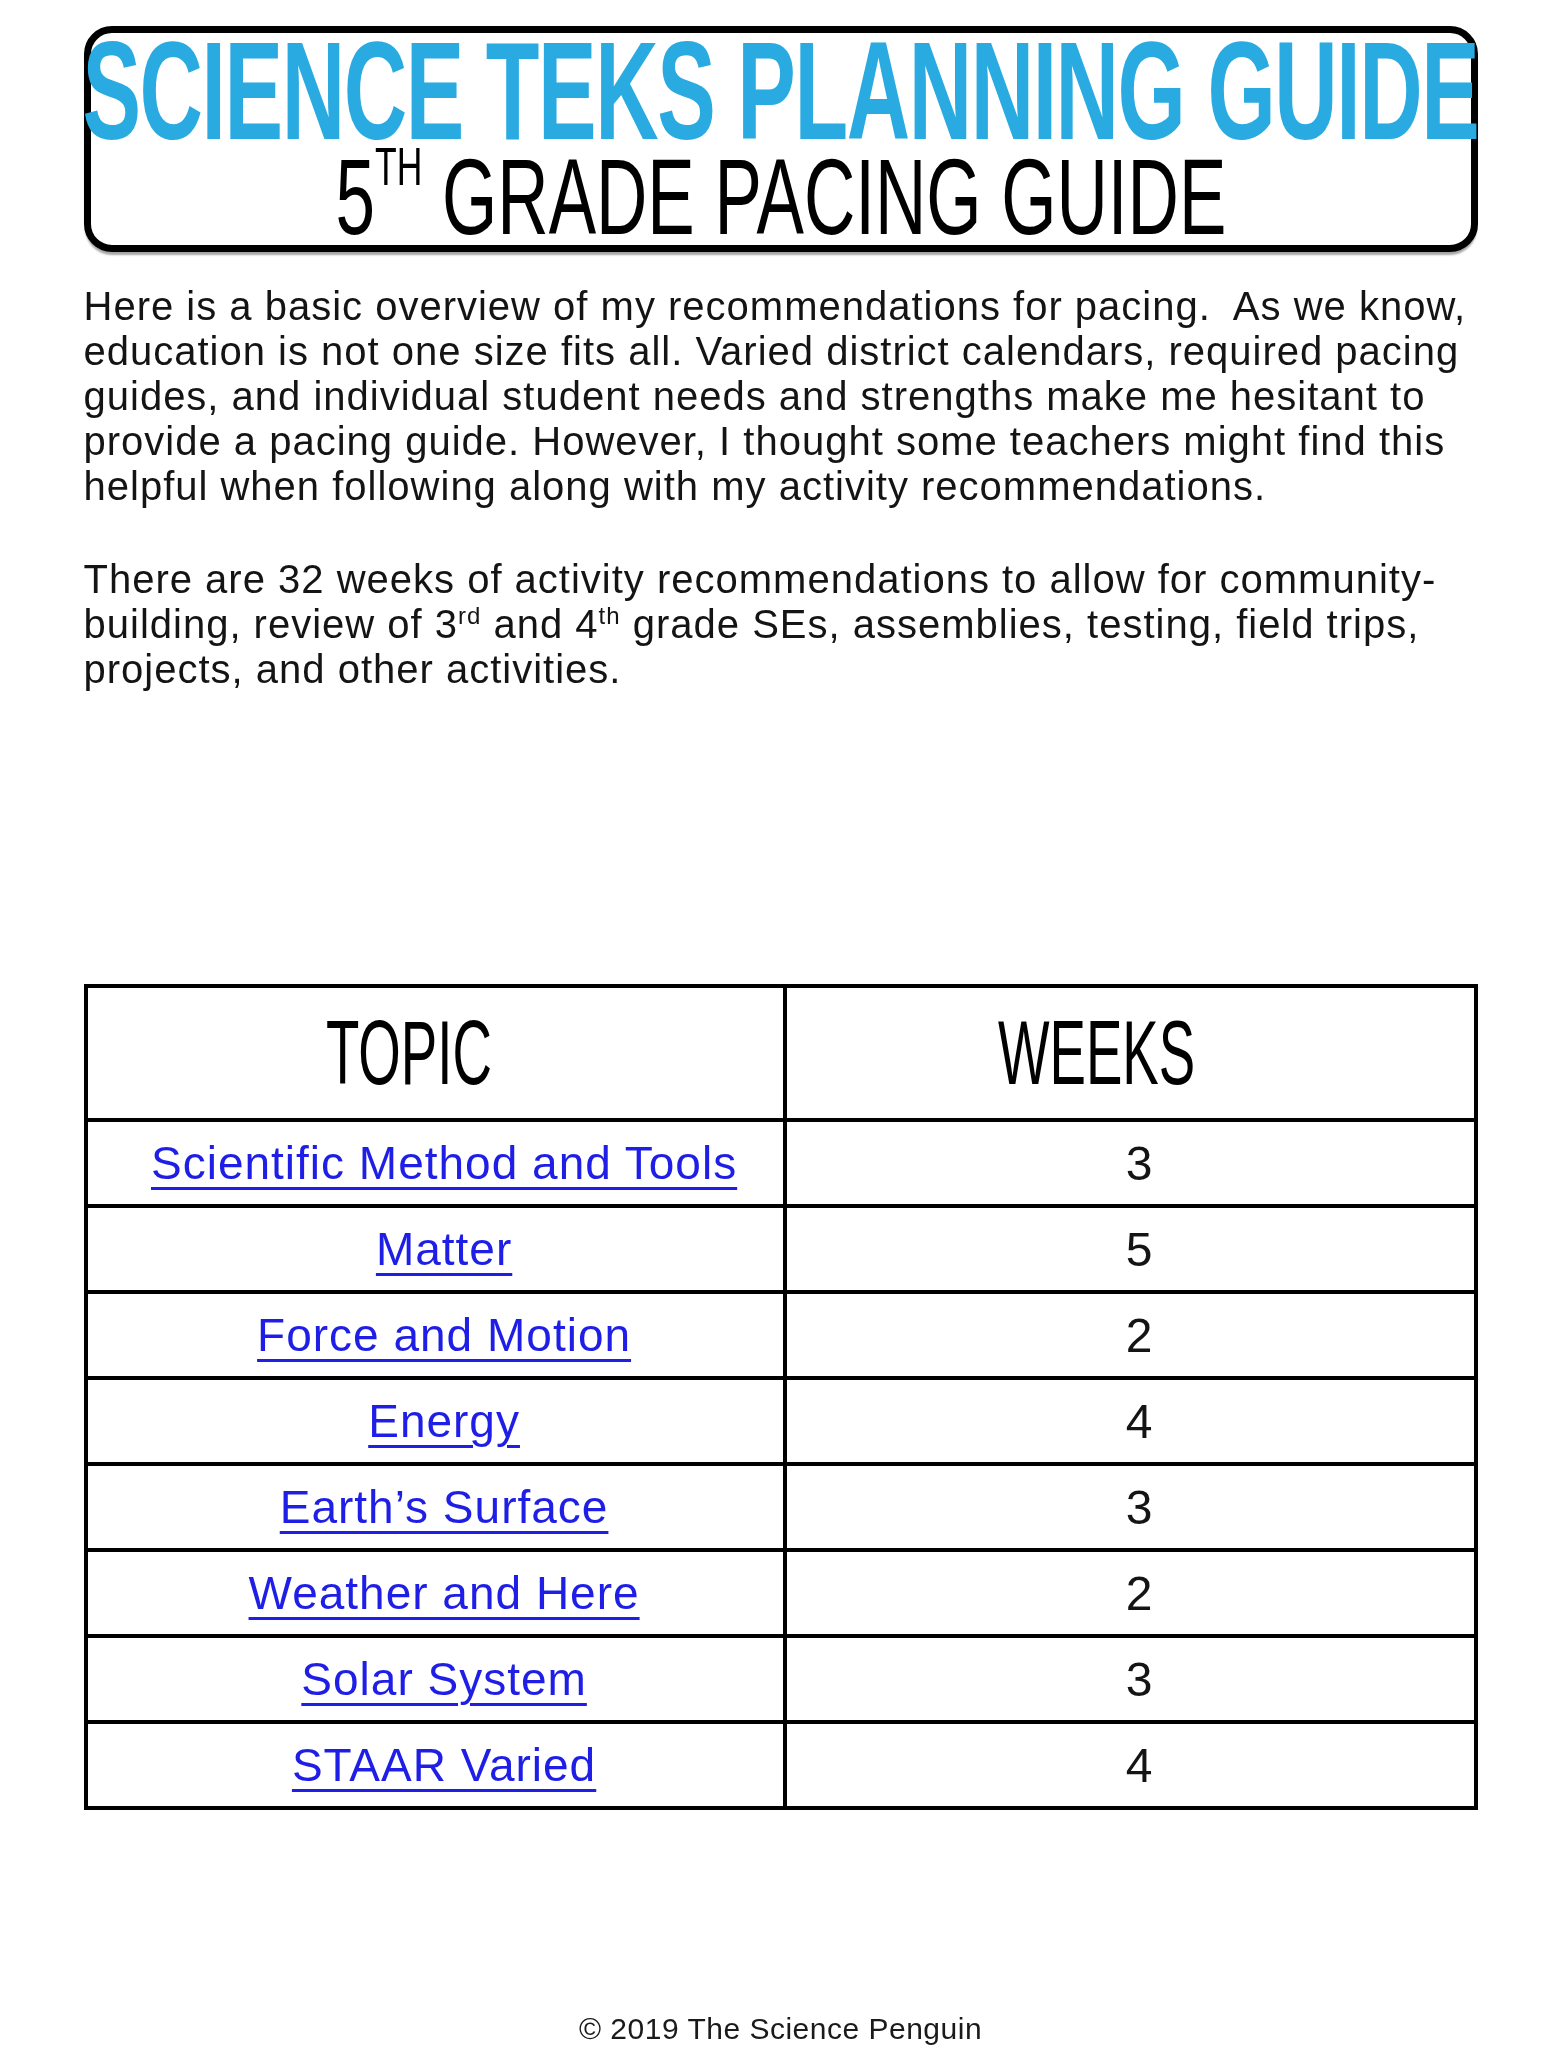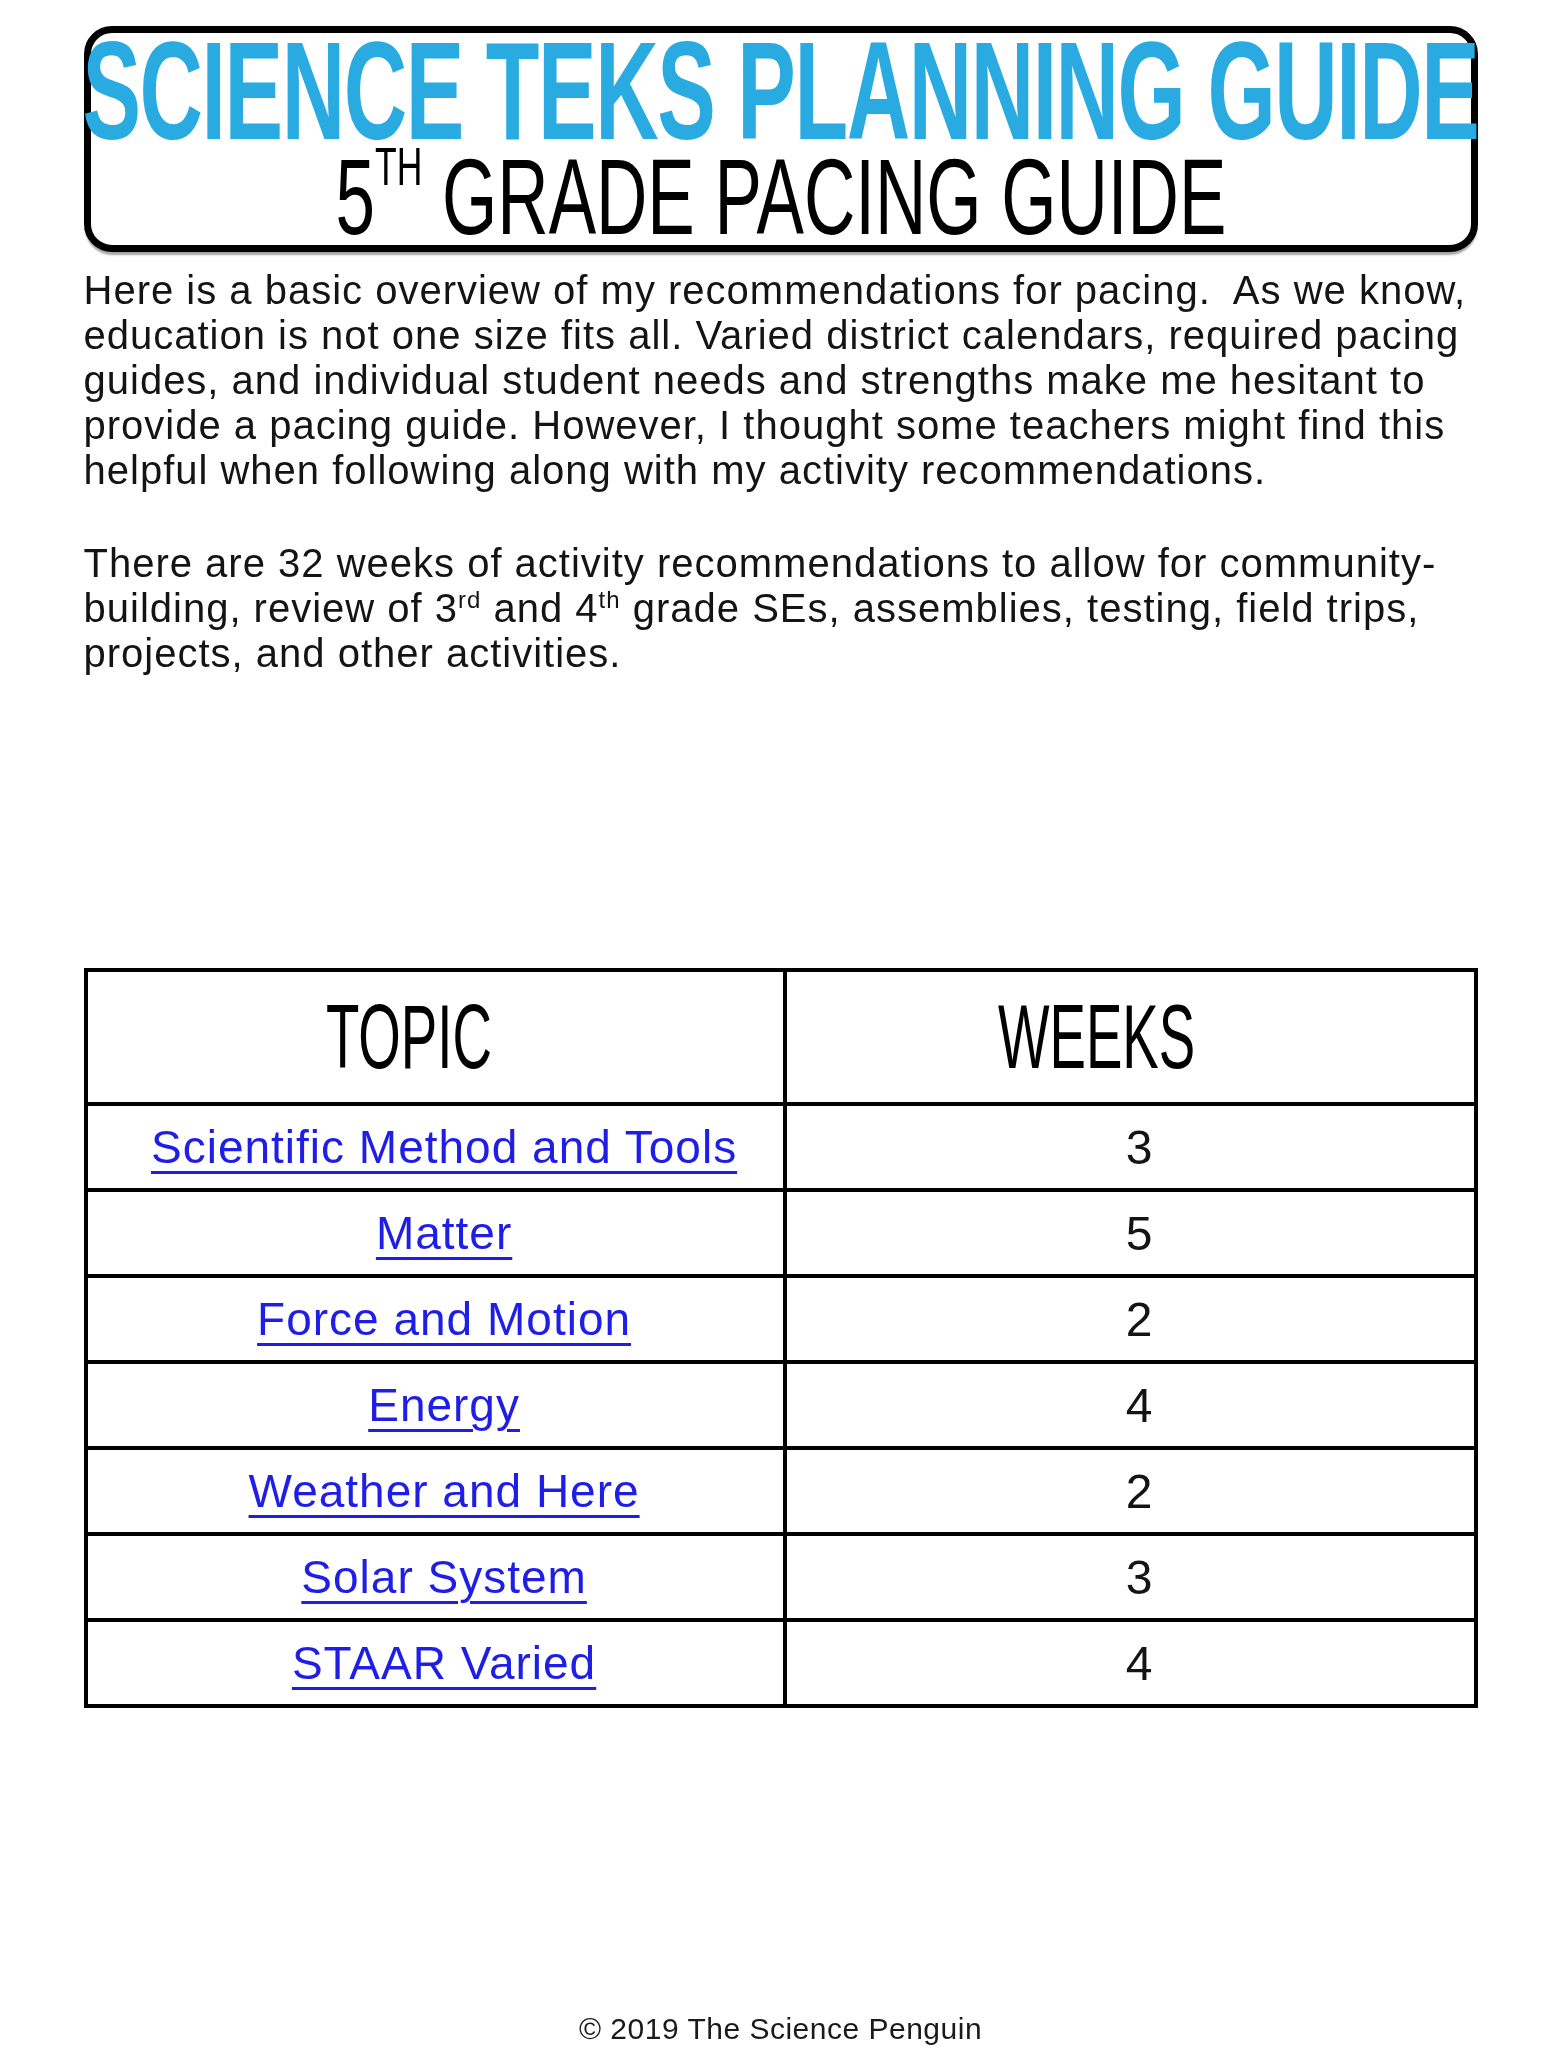--- a/index.html
+++ b/index.html
@@ -68,21 +68,21 @@
   }
 
   
   .para {
     font-size: 40px;
     line-height: 45px;
     letter-spacing: 1px;
     white-space: pre-wrap;
     color: #141414;
   }
-  .para-1 { margin-top: 16px; }
+  .para-1 { margin-top: 32px; }
   .para-2 { margin-top: 48px; }
   .para sup {
     font-size: 24px;
     vertical-align: 14px;
     line-height: 0;
   }
 
   
   .pacing-table {
     margin-top: 292px;
@@ -194,20 +194,28 @@
         <tr>
         <td class="topic-cell">
           <a class="topic-link" href="#">Energy</a>
         </td>
         <td class="weeks-cell">
           <span class="weeks-value">4</span>
         </td>
       </tr>
         <tr>
         <td class="topic-cell">
+          <a class="topic-link" href="#">Earth’s Surface</a>
+        </td>
+        <td class="weeks-cell">
+          <span class="weeks-value">3</span>
+        </td>
+      </tr>
+        <tr>
+        <td class="topic-cell">
           <a class="topic-link" href="#">Weather and Here</a>
         </td>
         <td class="weeks-cell">
           <span class="weeks-value">2</span>
         </td>
       </tr>
         <tr>
         <td class="topic-cell">
           <a class="topic-link" href="#">Solar System</a>
         </td>

